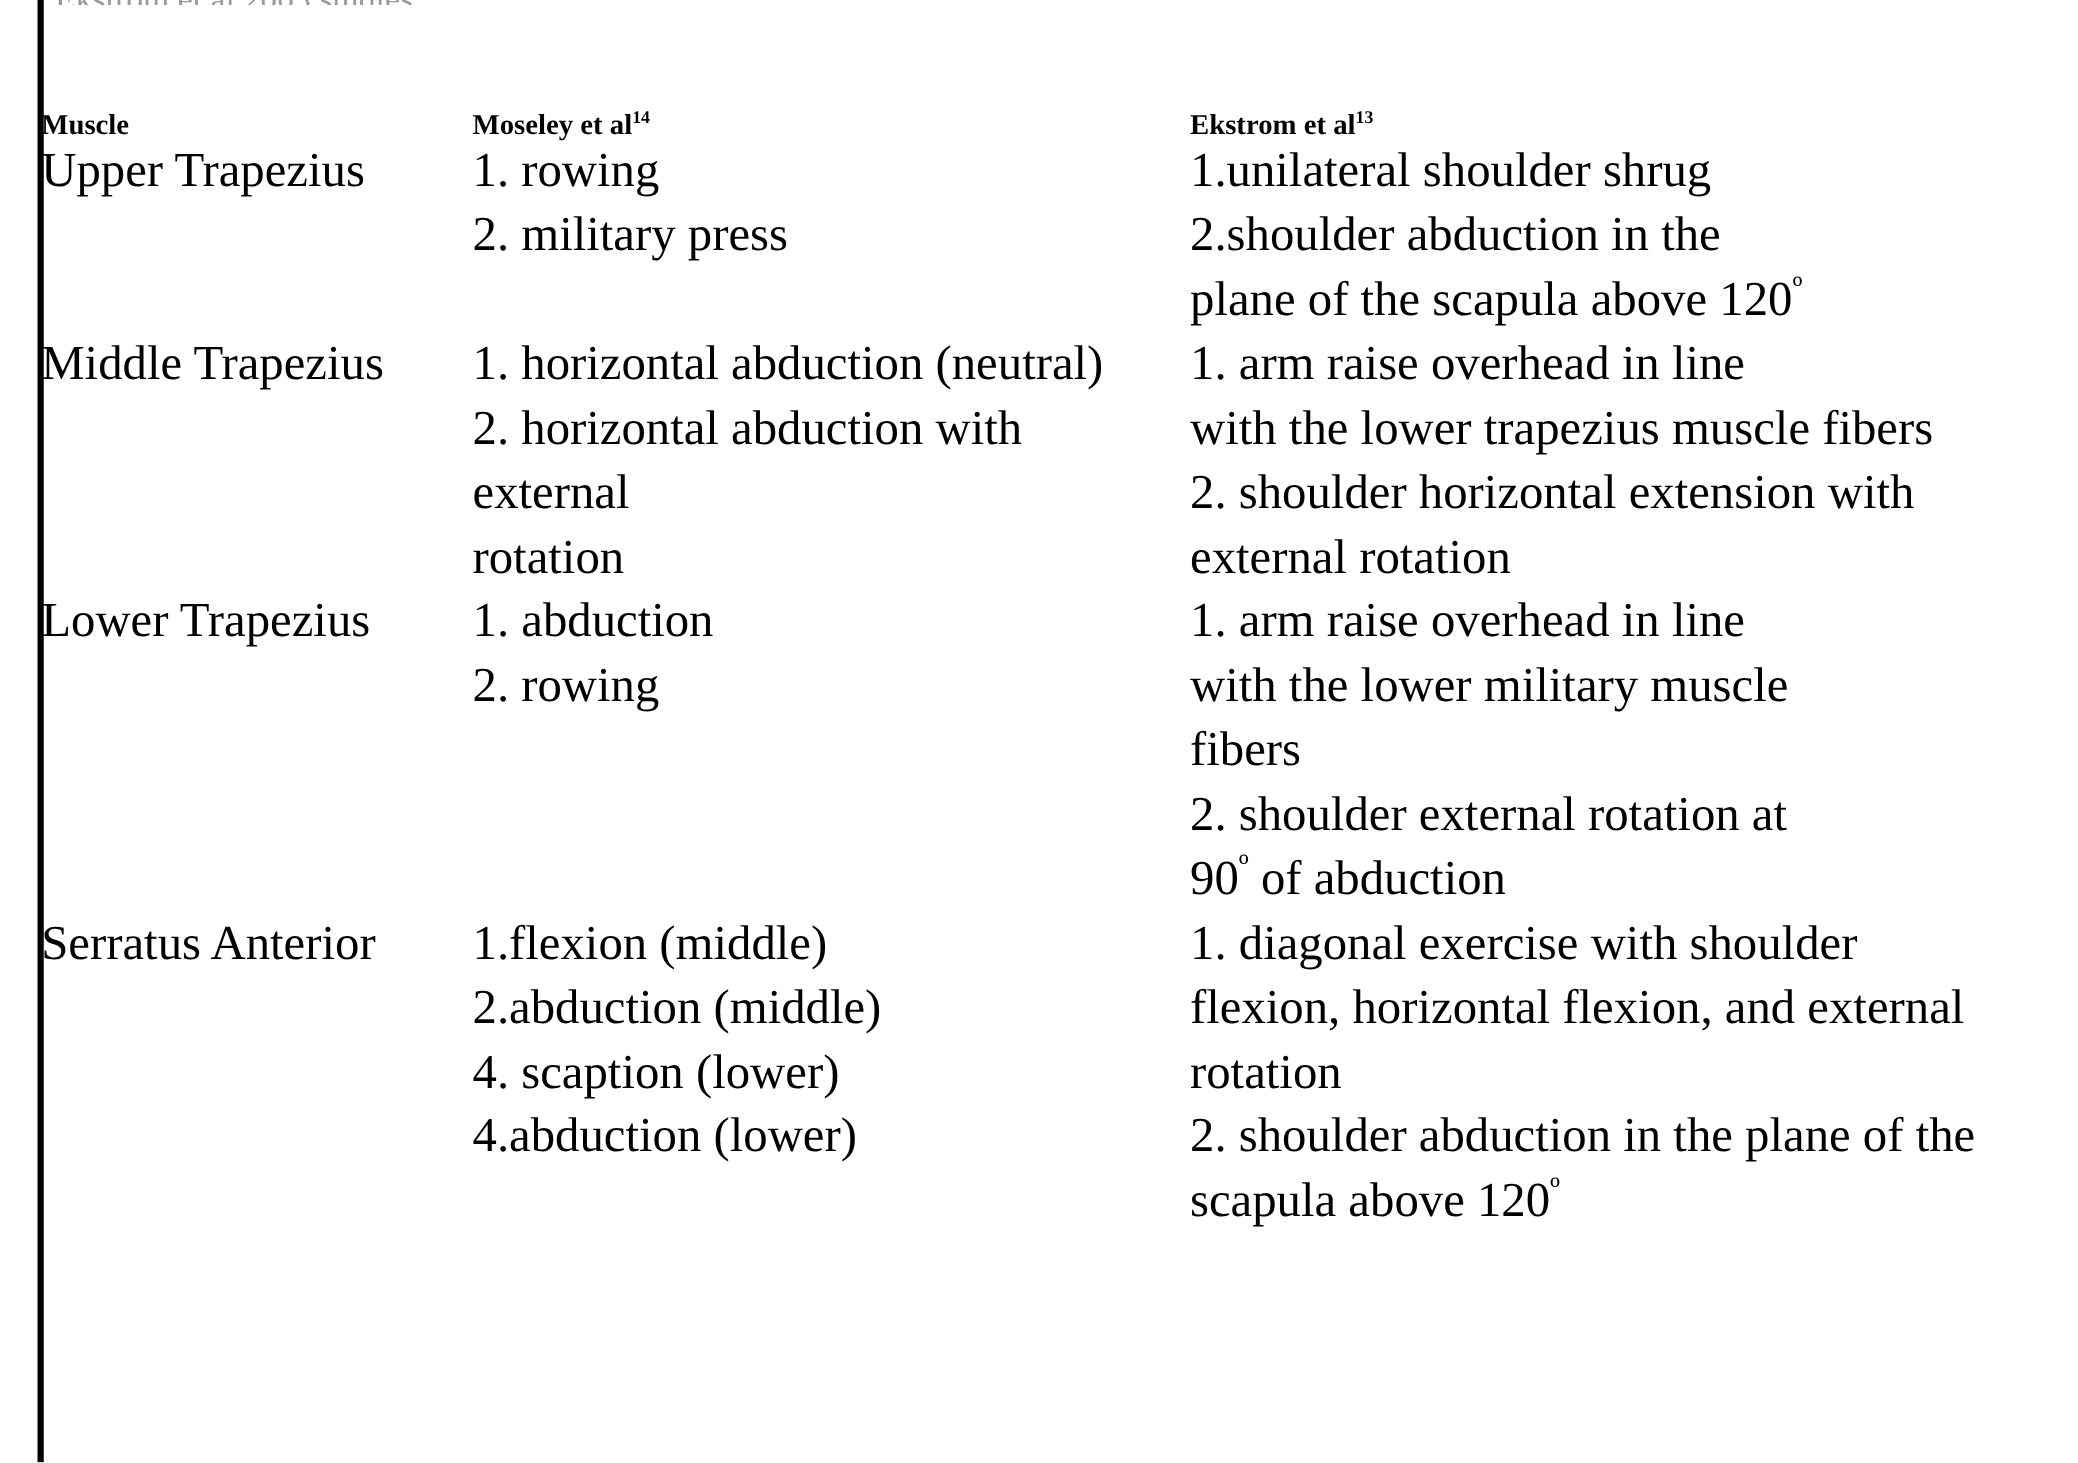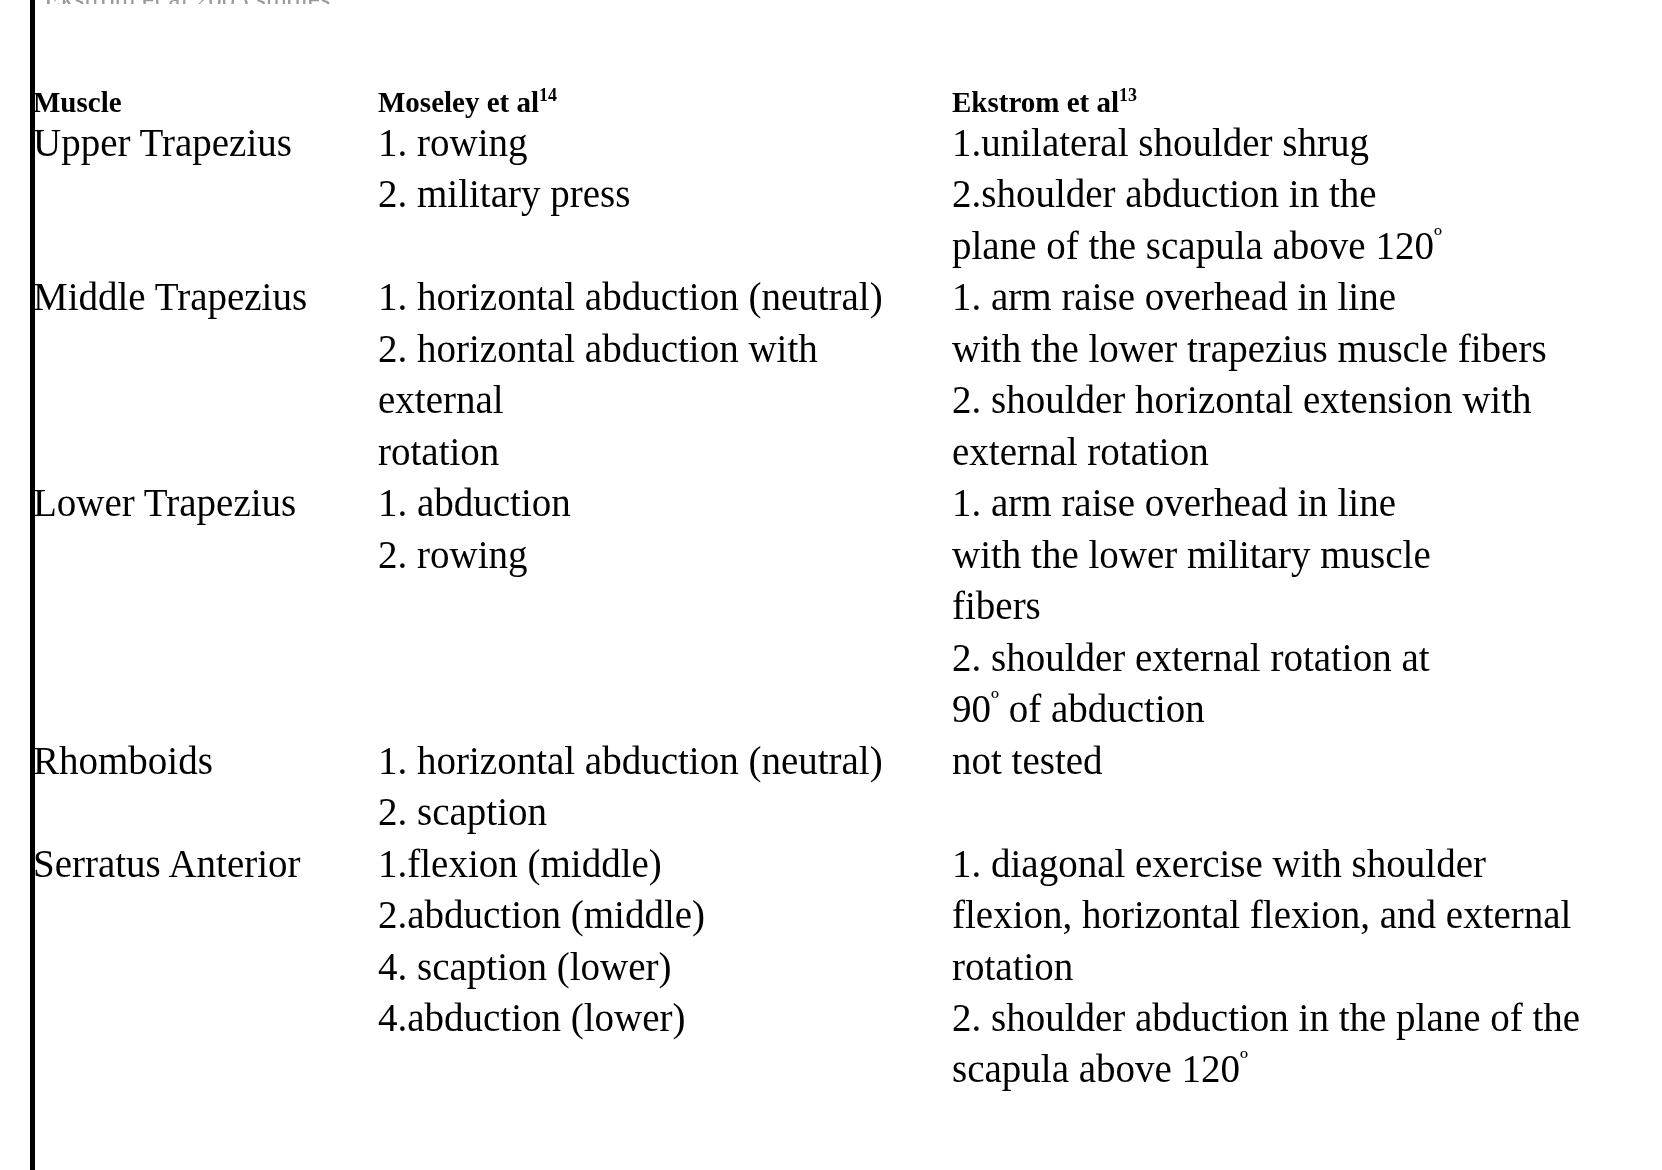--- a/index.html
+++ b/index.html
@@ -52,21 +52,21 @@
     text-align: left;
     padding: 0;
     border: none;
   }
   .col-muscle   { width: 345px; }
   .col-moseley  { width: 574px; }
   .col-ekstrom  { width: 681px; }
 
   thead th {
     font-weight: bold;
-    font-size: 29px;
+    font-size: 23px;
     line-height: 1.0;
     padding-bottom: 52px;
     white-space: nowrap;
   }
   thead th sup {
     font-size: 0.62em;
     vertical-align: super;
     line-height: 0;
   }
   tbody td {
@@ -152,34 +152,20 @@
             <span class="lines">
               <span class="ln">1. arm raise overhead in line</span>
               <span class="ln">with the lower military muscle</span>
               <span class="ln">fibers</span>
               <span class="ln">2. shoulder external rotation at</span>
               <span class="ln">90<span class="deg">º</span> of abduction</span>
             </span>
           </td>
         </tr>
         <tr>
-          <td class="muscle-cell">Rhomboids</td>
-          <td>
-            <span class="lines">
-              <span class="ln">1. horizontal abduction (neutral)</span>
-              <span class="ln">2. scaption</span>
-            </span>
-          </td>
-          <td>
-            <span class="lines">
-              <span class="ln">not tested</span>
-            </span>
-          </td>
-        </tr>
-        <tr>
           <td class="muscle-cell">Serratus Anterior</td>
           <td>
             <span class="lines">
               <span class="ln">1.flexion (middle)</span>
               <span class="ln">2.abduction (middle)</span>
               <span class="ln">4. scaption (lower)</span>
               <span class="ln">4.abduction (lower)</span>
             </span>
           </td>
           <td>

